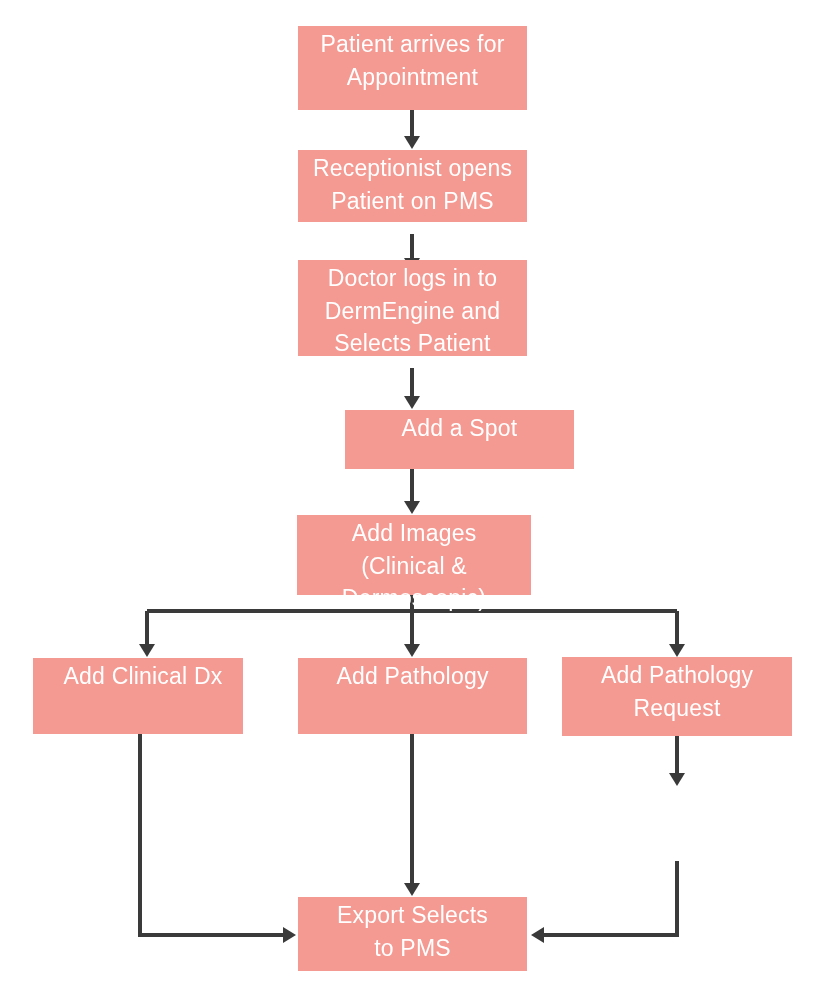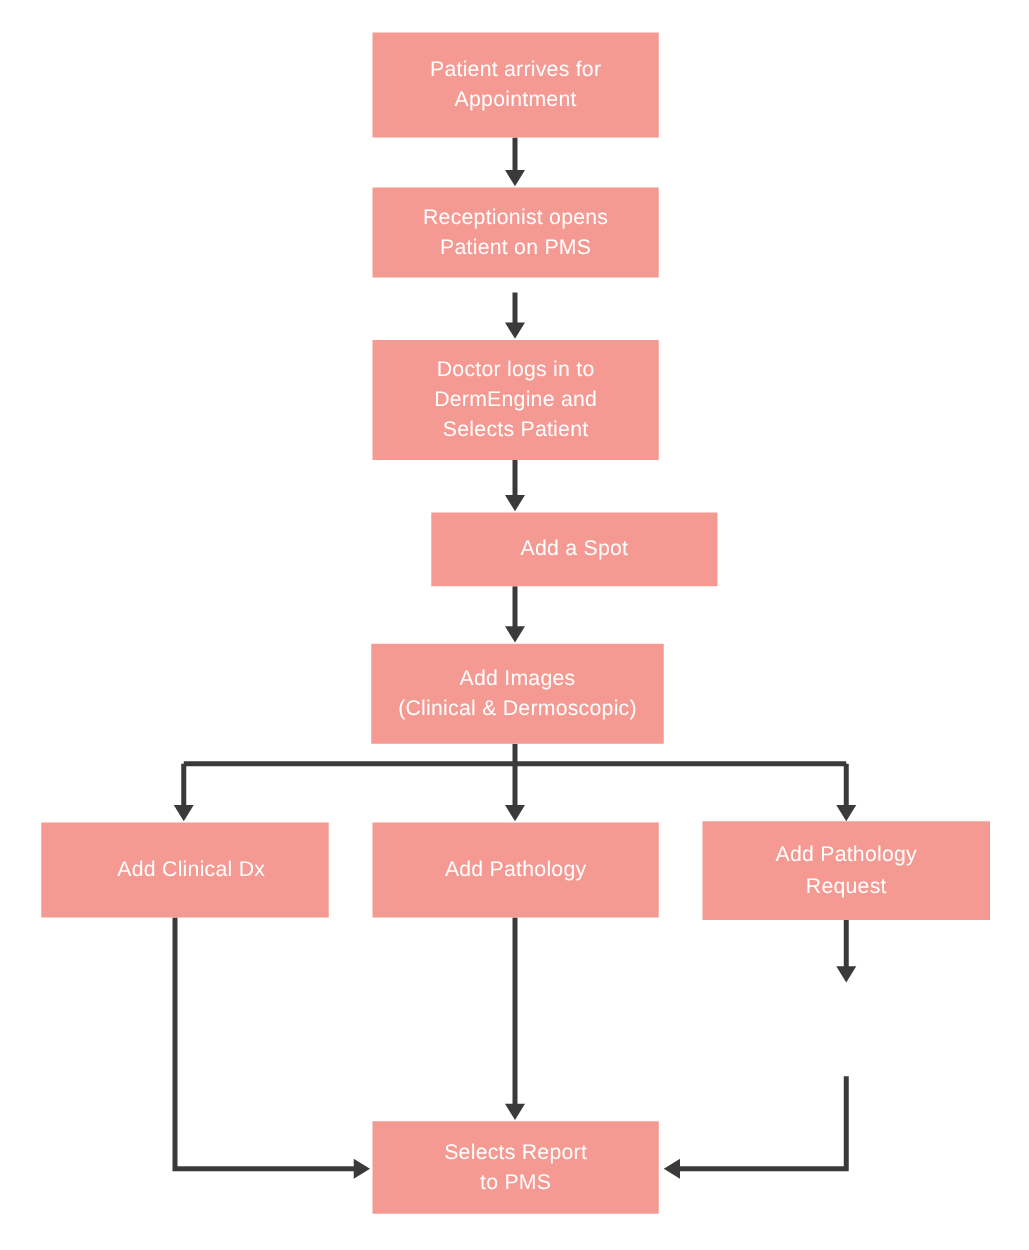--- a/index.html
+++ b/index.html
@@ -23,42 +23,41 @@
     top: 0;
     width: 823px;
     height: 1000px;
   }
   .node {
     position: absolute;
     box-sizing: border-box;
     background: #f59a92;
     color: #ffffff;
     display: flex;
-    align-items: center;
     justify-content: center;
     text-align: center;
-    font-size: 17px;
+    font-size: 23px;
     line-height: 1.42;
     font-weight: 400;
     letter-spacing: 0.2px;
     padding: 2px 6px;
     z-index: 2;
   }
   .node .node-label {
     white-space: pre-line;
     display: block;
   }
 
   
   #node-arrive        { left: 298px; top: 26px;  width: 229px; height: 84px; }
   #node-reception     { left: 298px; top: 150px; width: 229px; height: 72px; }
-  #node-doctor-login  { left: 298px; top: 272px; width: 229px; height: 96px; }
+  #node-doctor-login  { left: 298px; top: 260px; width: 229px; height: 96px; }
   #node-add-spot      { left: 298px; top: 410px; width: 229px; height: 59px; margin-left: 47px; }
   #node-add-images    { left: 297px; top: 515px; width: 234px; height: 80px; }
-  #node-clinical-dx   { left: 33px;  top: 658px; width: 230px; height: 76px; padding-left: 16px; }
+  #node-clinical-dx   { left: 33px;  top: 658px; width: 210px; height: 76px; padding-left: 16px; }
   #node-procedure     { left: 298px; top: 658px; width: 229px; height: 76px; }
   #node-pathology-req { left: 562px; top: 657px; width: 230px; height: 79px; }
   #node-send-specimen { left: 562px; top: 787px; width: 230px; height: 74px; }
   #node-export        { left: 298px; top: 897px; width: 229px; height: 74px; }
 </style>
 </head>
 <body>
 
 <div id="flowchart-canvas">
 
@@ -166,17 +165,17 @@
     <span class="node-label">Add Pathology</span>
   </div>
 
   <div class="node" id="node-pathology-req">
     <span class="node-label">Add Pathology
 Request</span>
   </div>
 
 
   <div class="node" id="node-export">
-    <span class="node-label">Selects Report
+    <span class="node-label">Export Selects
 to PMS</span>
   </div>
 
 </div>
 
 </body></html>

